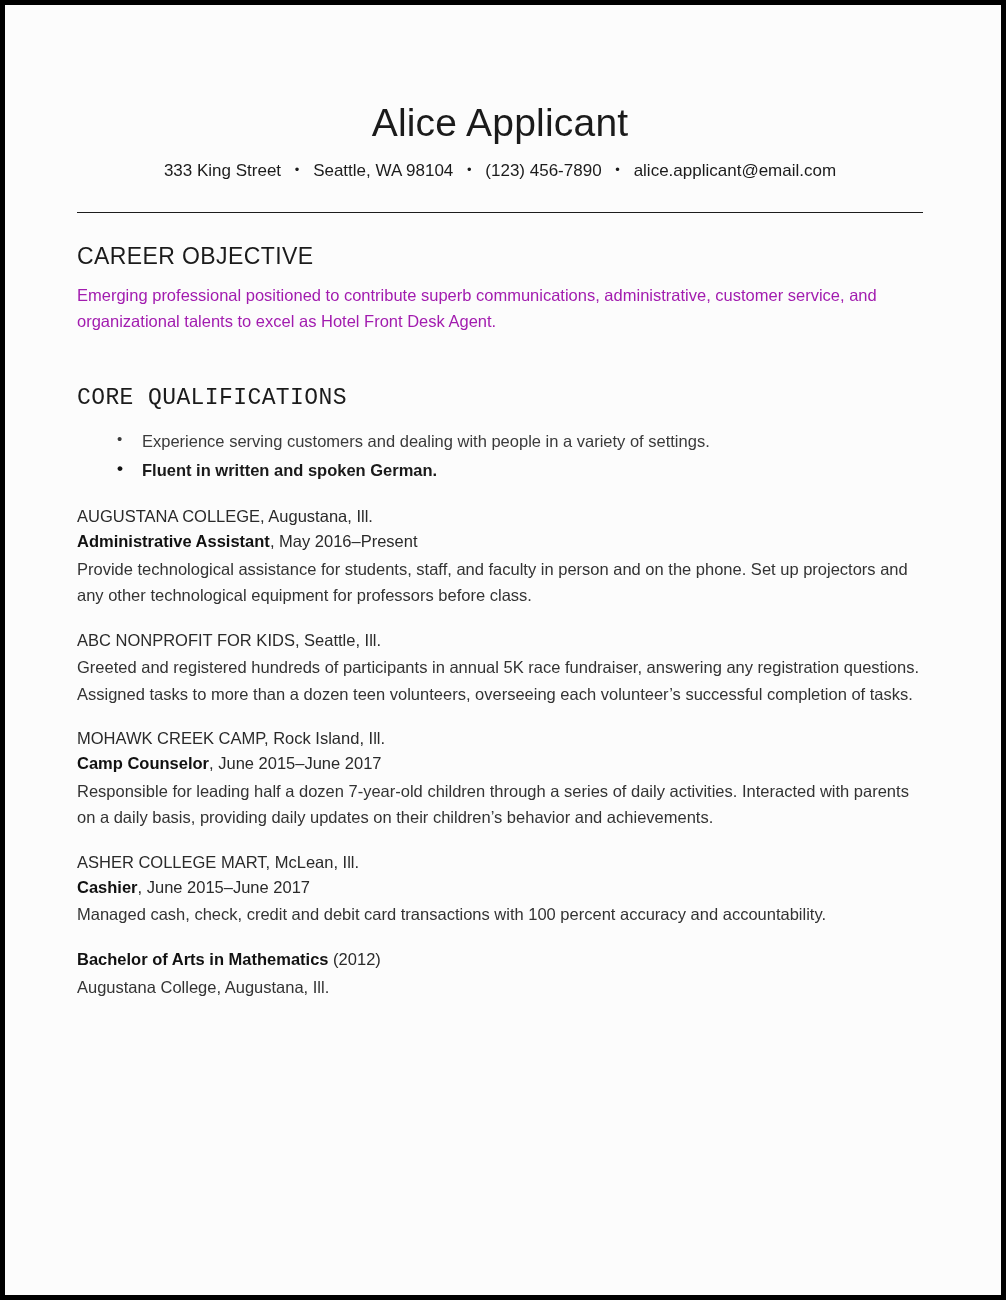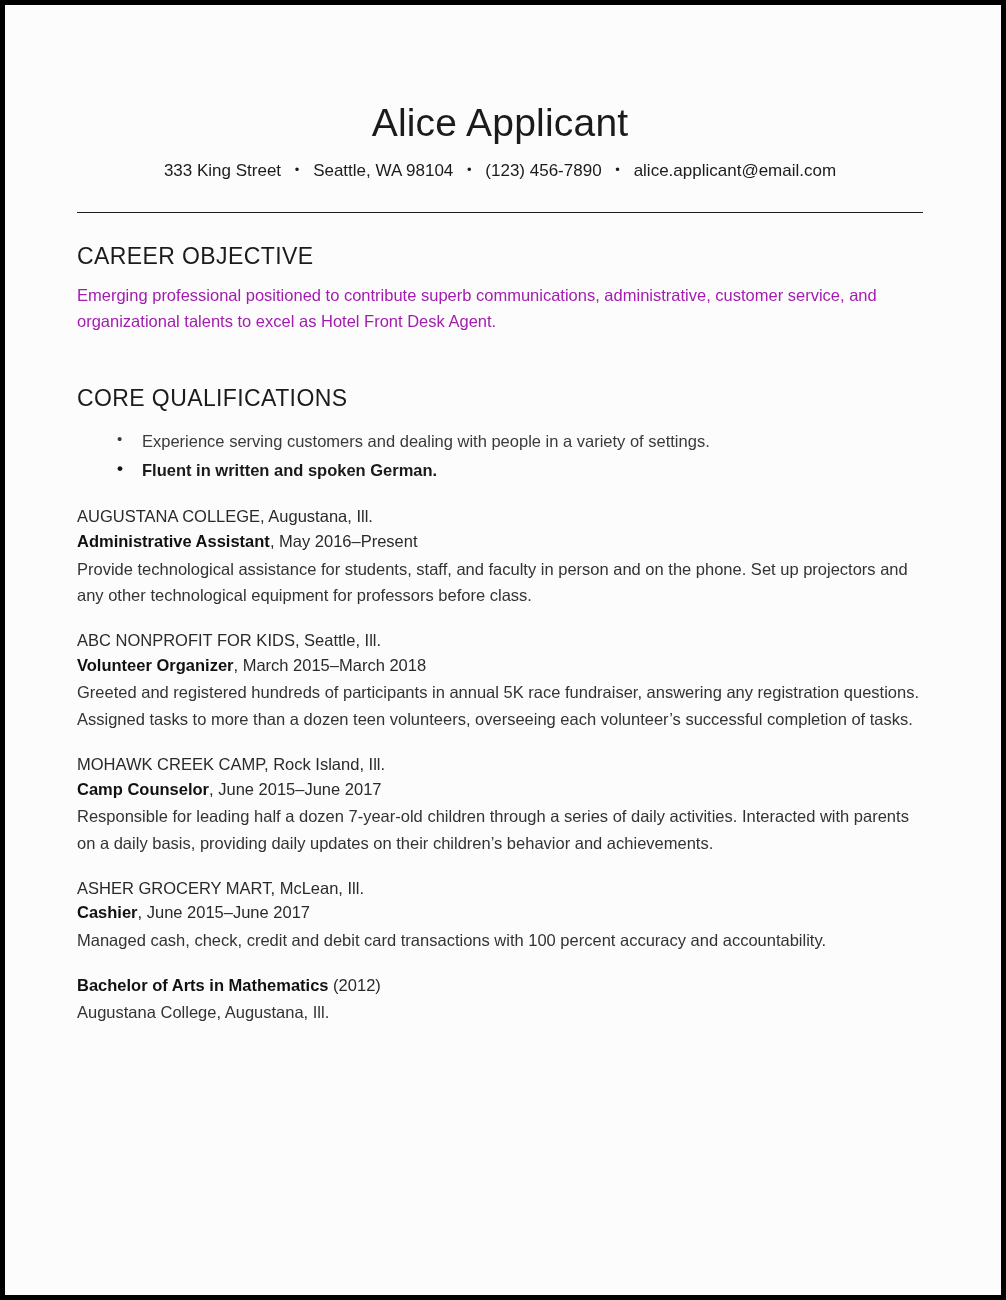--- a/index.html
+++ b/index.html
@@ -58,21 +58,21 @@
 
   
   .section-title {
     font-size: 23px;
     font-weight: 400;
     color: #1b1b1b;
     letter-spacing: 0.4px;
     line-height: 1.1;
   }
   .objective-title { margin-top: 31px; }
-  .core-title      { margin-top: 51px; }
+  .core-title      { margin-top: 51px; font-family: Liberation Mono, monospace; }
   .exp-title       { margin-top: 55px; }
   .edu-title       { margin-top: 42px; }
 
   .body-text {
     font-size: 16.5px;
     font-weight: 400;
     color: #a21caf;
     line-height: 1.62;
   }
   .objective-text { margin-top: 12px; width: 800px; }
@@ -186,32 +186,31 @@
 
 
     <div class="entry">
       <div class="company">AUGUSTANA COLLEGE, Augustana, Ill.</div>
       <div class="role-line"><span class="role">Administrative Assistant</span><span>, May 2016–Present</span></div>
       <div class="desc">Provide technological assistance for students, staff, and faculty in person and on the phone. Set up projectors and any other technological equipment for professors before class.</div>
     </div>
 
     <div class="entry">
       <div class="company">ABC NONPROFIT FOR KIDS, Seattle, Ill.</div>
-      <div class="role-line"><span class="role">Volunteer Organizer</span><span>, March 2015–March 2018</span></div>
       <div class="desc">Greeted and registered hundreds of participants in annual 5K race fundraiser, answering any registration questions. Assigned tasks to more than a dozen teen volunteers, overseeing each volunteer’s successful completion of tasks.</div>
     </div>
 
     <div class="entry">
       <div class="company">MOHAWK CREEK CAMP, Rock Island, Ill.</div>
       <div class="role-line"><span class="role">Camp Counselor</span><span>, June 2015–June 2017</span></div>
       <div class="desc">Responsible for leading half a dozen 7-year-old children through a series of daily activities. Interacted with parents on a daily basis, providing daily updates on their children’s behavior and achievements.</div>
     </div>
 
     <div class="entry">
-      <div class="company">ASHER GROCERY MART, McLean, Ill.</div>
+      <div class="company">ASHER COLLEGE MART, McLean, Ill.</div>
       <div class="role-line"><span class="role">Cashier</span><span>, June 2015–June 2017</span></div>
       <div class="desc">Managed cash, check, credit and debit card transactions with 100 percent accuracy and accountability.</div>
     </div>
 
     <div class="edu-entry">
       <div class="edu-degree-line"><span class="degree">Bachelor of Arts in Mathematics</span><span> (2012)</span></div>
       <div class="edu-school">Augustana College, Augustana, Ill.</div>
     </div>
 
   </div>

